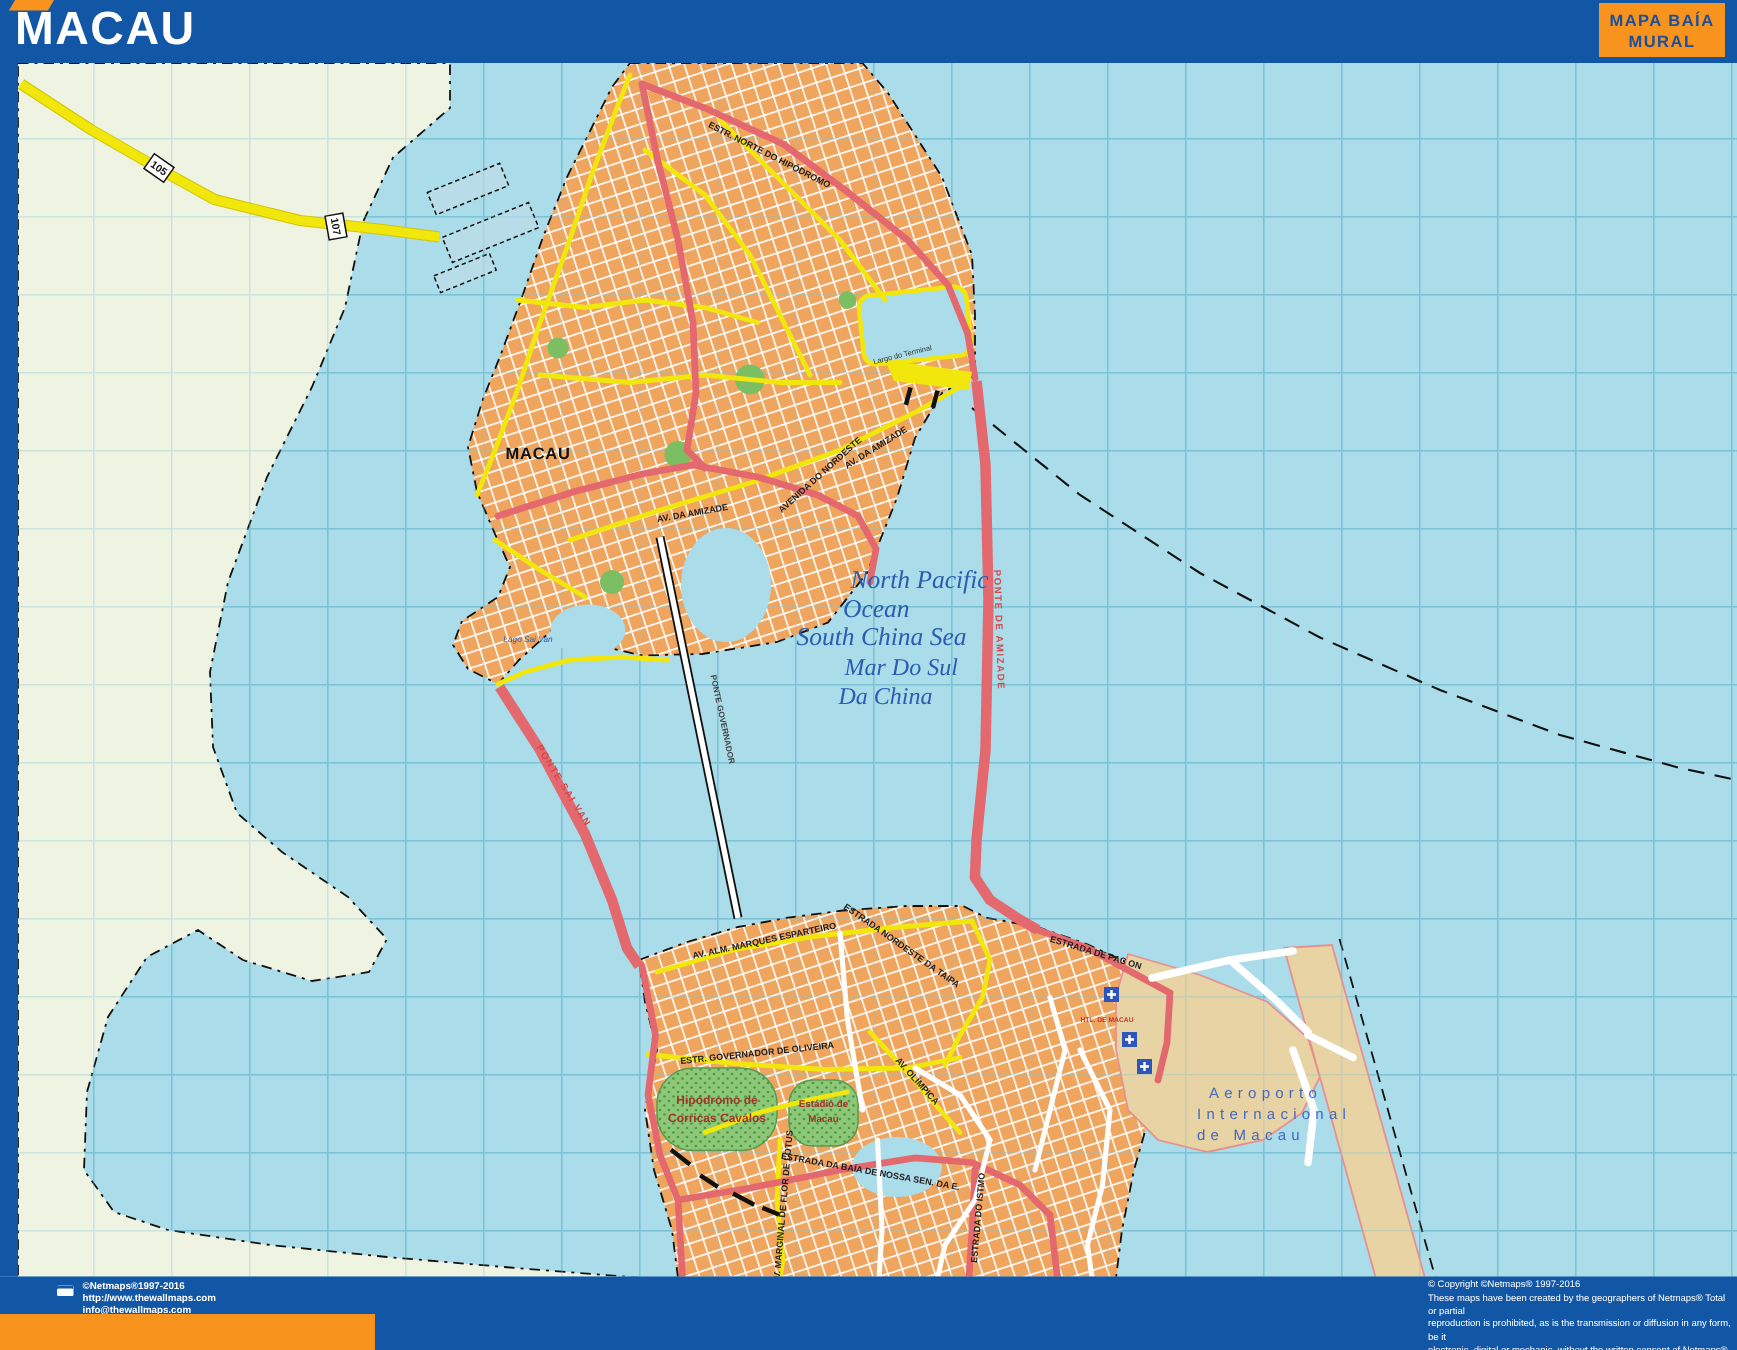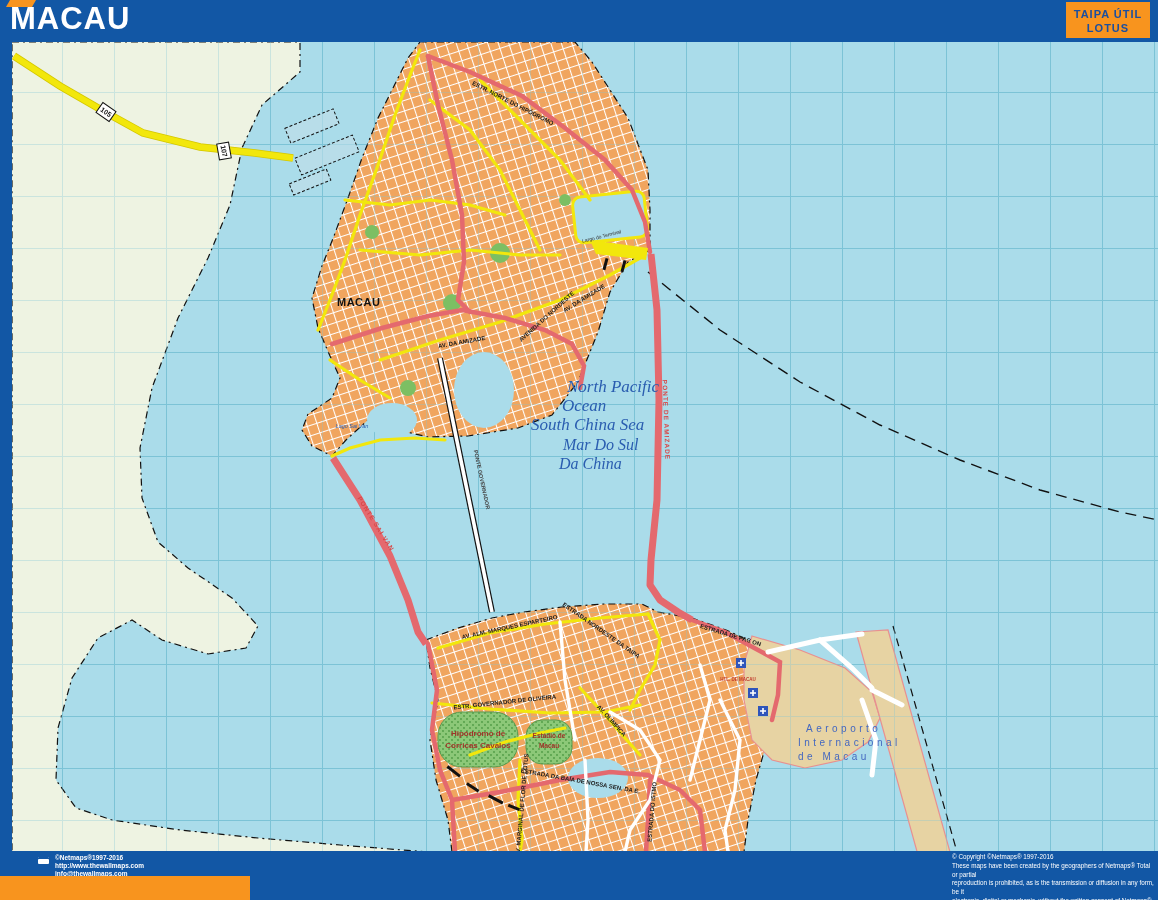--- a/index.html
+++ b/index.html
@@ -215,22 +215,22 @@
       <text x="798" y="760" font-size="10" letter-spacing="3.5" fill="#4468c0">de Macau</text>
     </svg>
   </div>
 
   <div id="leftstripe"></div>
 
   <div id="header">
     <div class="corner"></div>
     <div id="title">MACAU</div>
     <div id="brand">
-      <div>TAIPA ÚTIL</div>
-      <div>LOTUS</div>
+      <div>MAPA BAÍA</div>
+      <div>MURAL</div>
     </div>
   </div>
 
   <div id="footer">
     <div id="logo-ic"></div>
     <div id="foot-left">
       <div>©Netmaps®1997-2016</div>
       <div>http://www.thewallmaps.com</div>
       <div>info@thewallmaps.com</div>
     </div>

